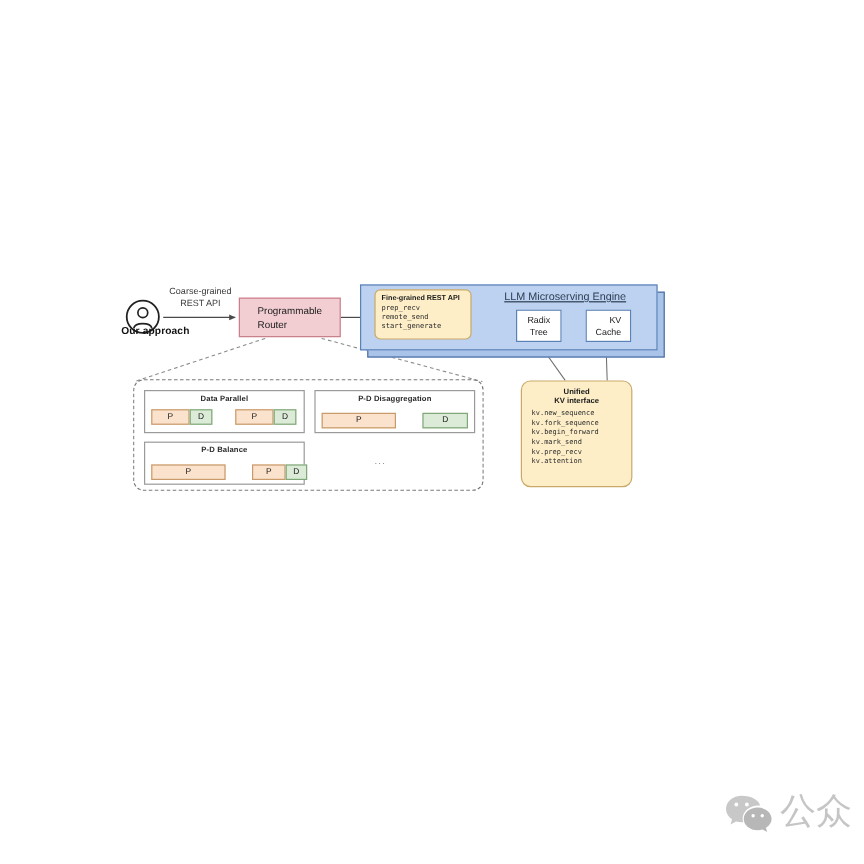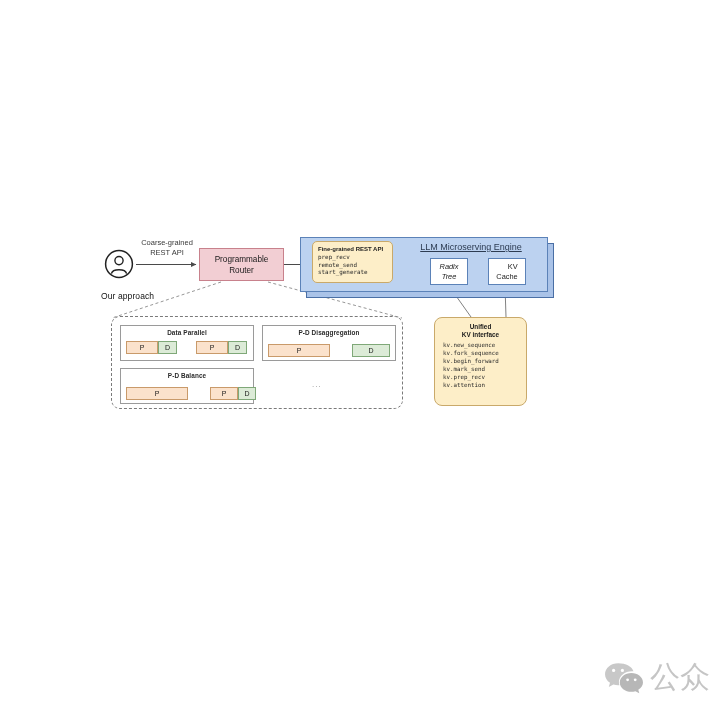--- a/index.html
+++ b/index.html
@@ -33,37 +33,36 @@
   #coarse-label {
     left: 132px; top: 238px;
     width: 70px;
     text-align: center;
     font-size: 7.5px;
     line-height: 10px;
     color: #3a3a3a;
   }
 
   #our-approach {
-    left: 101px; top: 291px;
+    left: 101px; top: 270px;
     font-size: 8.5px;
-    font-weight: normal;
+    font-weight: bold;
     color: #111;
     letter-spacing: .1px;
   }
 
   
   #router-box {
     left: 199px; top: 248px;
     width: 85px; height: 33px;
     background: #f2ced3;
     border: 1.2px solid #c8818c;
     display: flex;
     align-items: center;
     justify-content: center;
-    text-align: center;
     font-size: 8.2px;
     line-height: 11px;
     color: #1a1a1a;
   }
 
   
   #engine-panel-back {
     left: 306px; top: 243px;
     width: 248px; height: 55px;
     background: #aac3e8;
@@ -113,21 +112,21 @@
     background: #ffffff;
     border: 1.1px solid #5b82b8;
     display: flex;
     align-items: center;
     justify-content: center;
     text-align: center;
     font-size: 7.4px;
     line-height: 9.5px;
     color: #1a1a1a;
   }
-  #radix-tree-box { left: 430px; top: 258px; width: 38px; height: 27px; font-style: italic; }
+  #radix-tree-box { left: 430px; top: 258px; width: 38px; height: 27px; }
   #kv-cache-box   { left: 488px; top: 258px; width: 38px; height: 27px; }
 
   
   #kv-interface-box {
     left: 434px; top: 317px;
     width: 93px; height: 89px;
     background: #fdeec8;
     border: 1.1px solid #c9a96a;
     border-radius: 8px;
     padding-top: 5px;

